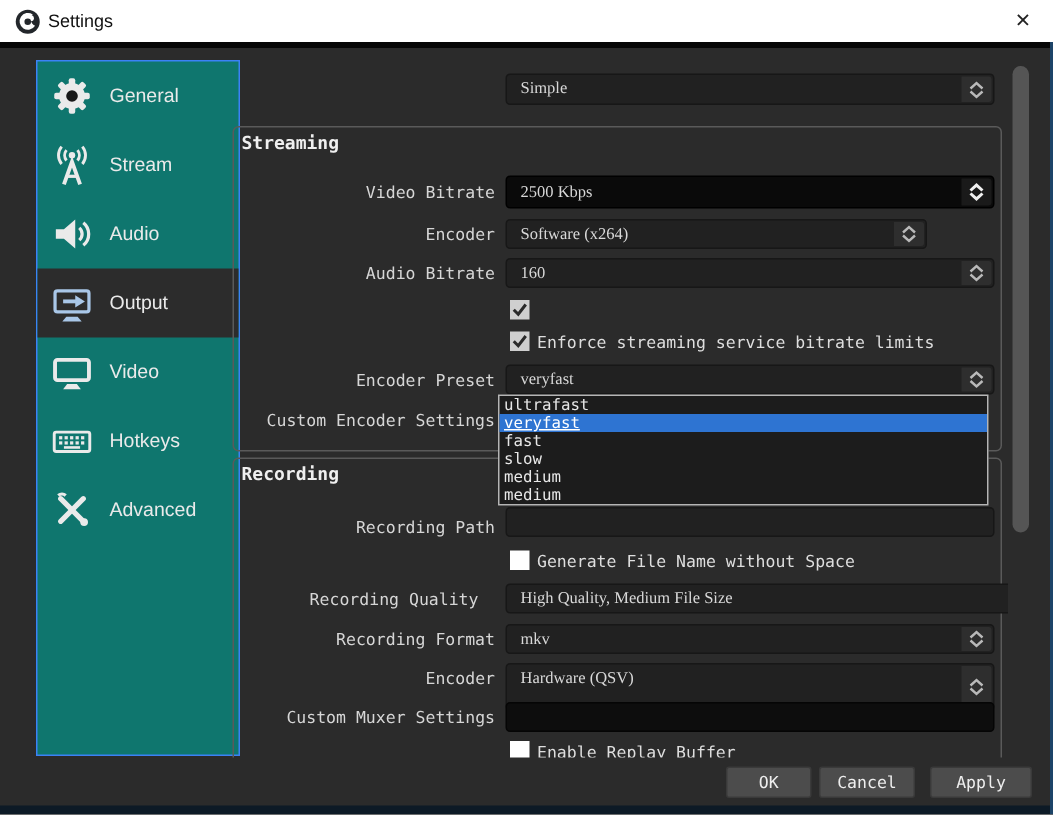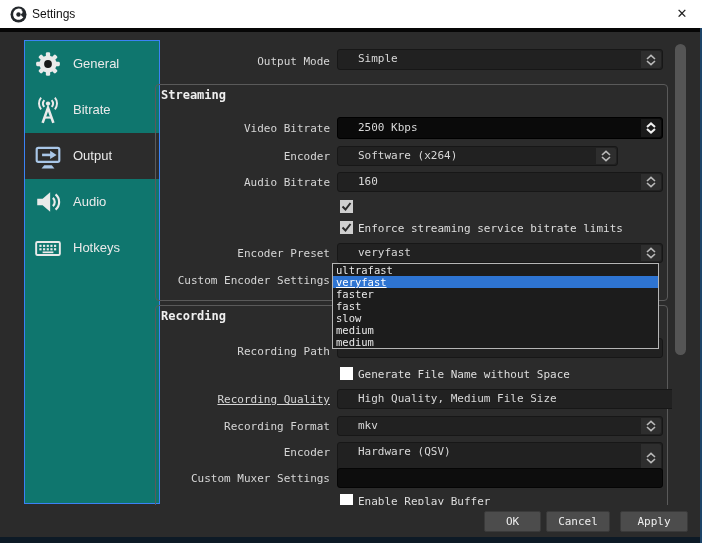--- a/index.html
+++ b/index.html
@@ -17,22 +17,22 @@
   
   .sidebar{position:absolute;left:24px;top:40px;width:136px;height:464px;background:#0f766e;
            border:1px solid #3b82f6;box-sizing:border-box;font-family:"Liberation Sans",sans-serif;}
   .side-item{position:relative;height:46px;cursor:pointer;}
   .side-item.sel{background:#2c2c2c;}
   .side-item .s-icon{position:absolute;left:9px;top:9px;width:28px;height:28px;}
   .side-item .s-label{position:absolute;left:48px;top:15px;font-size:13px;color:#eaeaea;}
   
   .lbl{position:absolute;font-size:11px;color:#d6d6d6;text-align:right;white-space:nowrap;}
   .field{position:absolute;background:#212121;border:1px solid #171717;border-radius:3px;
-         box-sizing:border-box;font-size:11px;color:#d8d8d8;line-height:18px;padding-left:20px;
-         white-space:nowrap;overflow:hidden;cursor:pointer;}
+         box-sizing:border-box;font-size:11px;color:#d8d8d8;line-height:18px;padding-left:9px;
+         white-space:nowrap;overflow:hidden;cursor:pointer;font-family:Liberation Serif, serif;}
   .field .spin{position:absolute;right:1px;top:1px;bottom:1px;width:20px;background:#2e2e2e;
          border-radius:0 2px 2px 0;display:flex;flex-direction:column;align-items:center;justify-content:center;}
   .field.focus{background:#0a0a0a;border-color:#000;line-height:20px;}
   .field.focus .spin{background:#1a1a1a;}
   .txtinput{position:absolute;background:#0d0d0d;border:1px solid #050505;border-radius:3px;
             box-sizing:border-box;}
   .groupbox{position:absolute;border:1px solid #5a5a5a;border-radius:4px;box-sizing:border-box;}
   .gtitle{position:absolute;font-size:12px;font-weight:bold;color:#efefef;}
   .cb{position:absolute;width:13px;height:13px;background:#ffffff;cursor:pointer;}
   .cb.on{background:#cfcfcf;}
@@ -94,63 +94,78 @@
     <div class="side-item">
       <svg class="s-icon" viewBox="0 0 26 26">
         <circle cx="13" cy="7" r="2" fill="#eaeaea"></circle>
         <path d="M9.6 3.8a5 5 0 0 0 0 6.4" stroke="#eaeaea" stroke-width="1.8" fill="none"></path>
         <path d="M16.4 3.8a5 5 0 0 1 0 6.4" stroke="#eaeaea" stroke-width="1.8" fill="none"></path>
         <path d="M6.6 1.6a8.4 8.4 0 0 0 0 10.8" stroke="#eaeaea" stroke-width="1.8" fill="none"></path>
         <path d="M19.4 1.6a8.4 8.4 0 0 1 0 10.8" stroke="#eaeaea" stroke-width="1.8" fill="none"></path>
         <path d="M8 25 L13 11 L18 25" stroke="#eaeaea" stroke-width="2.4" fill="none"></path>
         <path d="M10 20 H16" stroke="#eaeaea" stroke-width="2" fill="none"></path>
       </svg>
-      <span class="s-label">Bitrate</span>
+      <span class="s-label">Stream</span>
+    </div>
+    <div class="side-item">
+      <svg class="s-icon" viewBox="0 0 26 26">
+        <path d="M3 10 h5 l7 -6 v18 l-7 -6 h-5 z" fill="#eaeaea"></path>
+        <path d="M17.5 9.2a5 5 0 0 1 0 7.6" stroke="#eaeaea" stroke-width="2" fill="none"></path>
+        <path d="M20 6a9 9 0 0 1 0 14" stroke="#eaeaea" stroke-width="2" fill="none"></path>
+      </svg>
+      <span class="s-label">Audio</span>
     </div>
     <div class="side-item sel">
       <svg class="s-icon icon-accent" viewBox="0 0 26 26">
         <rect x="2.5" y="5.5" width="21" height="13" rx="1.5" stroke="#a9c7e8" stroke-width="2" fill="none"></rect>
         <path d="M7.5 12 H16" stroke="#a9c7e8" stroke-width="2.4" fill="none"></path>
         <path d="M15 8.2 L21 12 L15 15.8 Z" fill="#a9c7e8"></path>
         <path d="M9.5 21.5 h7 l2.5 3 h-12 z" fill="#a9c7e8"></path>
       </svg>
       <span class="s-label">Output</span>
     </div>
     <div class="side-item">
       <svg class="s-icon" viewBox="0 0 26 26">
-        <path d="M3 10 h5 l7 -6 v18 l-7 -6 h-5 z" fill="#eaeaea"></path>
-        <path d="M17.5 9.2a5 5 0 0 1 0 7.6" stroke="#eaeaea" stroke-width="2" fill="none"></path>
-        <path d="M20 6a9 9 0 0 1 0 14" stroke="#eaeaea" stroke-width="2" fill="none"></path>
-      </svg>
-      <span class="s-label">Audio</span>
+        <rect x="2.5" y="5.5" width="21" height="12.5" rx="1.5" stroke="#eaeaea" stroke-width="2.4" fill="none"></rect>
+        <path d="M10 20.5 h6 l2.5 3.2 h-11 z" fill="#eaeaea"></path>
+      </svg>
+      <span class="s-label">Video</span>
     </div>
     <div class="side-item">
       <svg class="s-icon" viewBox="0 0 26 26">
         <rect x="2" y="7.5" width="22" height="12" rx="1.2" stroke="#eaeaea" stroke-width="1.8" fill="none"></rect>
         <g fill="#eaeaea">
           <rect x="5" y="10" width="2" height="2"></rect>
             <rect x="8.4" y="10" width="2" height="2"></rect>
           <rect x="11.8" y="10" width="2" height="2"></rect>
             <rect x="15.2" y="10" width="2" height="2"></rect>
           <rect x="18.6" y="10" width="2" height="2"></rect>
           <rect x="5" y="13.2" width="2" height="2"></rect>
             <rect x="8.4" y="13.2" width="2" height="2"></rect>
           <rect x="11.8" y="13.2" width="2" height="2"></rect>
             <rect x="15.2" y="13.2" width="2" height="2"></rect>
           <rect x="18.6" y="13.2" width="2" height="2"></rect>
           <rect x="8" y="16.2" width="10" height="1.6"></rect>
         </g>
       </svg>
       <span class="s-label">Hotkeys</span>
     </div>
+    <div class="side-item">
+      <svg class="s-icon" viewBox="0 0 26 26">
+        <path d="M6 6 L20 20" stroke="#eaeaea" stroke-width="3.2" stroke-linecap="round"></path>
+        <path d="M20 6 L6 20" stroke="#eaeaea" stroke-width="3.2" stroke-linecap="round"></path>
+        <path d="M4.5 4 a3.4 3.4 0 0 1 4.6 0" stroke="#eaeaea" stroke-width="2" fill="none"></path>
+        <circle cx="20.5" cy="20.5" r="2.4" fill="#eaeaea"></circle>
+      </svg>
+      <span class="s-label">Advanced</span>
+    </div>
   </div>
 
   <div class="viewport">
 
-    <div class="lbl" style="left:59px;top:23px;width:123px;">Output Mode</div>
     <div class="field" style="left:189px;top:17px;width:326px;height:21px;">
       <span>Simple</span>
       <span class="spin">
         <svg width="12" height="6" viewBox="0 0 12 6">
             <path d="M2 5 L6 1.4 L10 5" stroke="#b9b9b9" stroke-width="1.6" fill="none"></path>
           </svg>
         <svg width="12" height="6" viewBox="0 0 12 6">
             <path d="M2 1 L6 4.6 L10 1" stroke="#b9b9b9" stroke-width="1.6" fill="none"></path>
           </svg>
       </span>
@@ -232,21 +247,21 @@
     <div class="lbl" style="left:59px;top:313px;width:123px;">Recording Path</div>
     <div class="field" style="left:189px;top:306px;width:326px;height:20px;">
       <span></span>
     </div>
 
     <div class="cb" style="left:192px;top:335px;">
       
     </div>
     <div class="cb-lbl" style="left:210px;top:336px;">Generate File Name without Space</div>
 
-    <div class="lbl" style="left:59px;top:361px;width:123px;text-decoration:underline;">Recording Quality</div>
+    <div class="lbl" style="left:48px;top:361px;width:123px;">Recording Quality</div>
     <div class="field" style="left:189px;top:357px;width:372px;height:20px;">
       <span>High Quality, Medium File Size</span>
       <span class="spin">
         <svg width="12" height="6" viewBox="0 0 12 6">
             <path d="M2 5 L6 1.4 L10 5" stroke="#b9b9b9" stroke-width="1.6" fill="none"></path>
           </svg>
         <svg width="12" height="6" viewBox="0 0 12 6">
             <path d="M2 1 L6 4.6 L10 1" stroke="#b9b9b9" stroke-width="1.6" fill="none"></path>
           </svg>
       </span>
@@ -282,21 +297,20 @@
     <div class="txtinput" style="left:189px;top:436px;width:326px;height:20px;"></div>
 
     <div class="cb" style="left:192px;top:462px;">
       
     </div>
     <div class="cb-lbl" style="left:210px;top:463px;">Enable Replay Buffer</div>
 
     <div class="ddlist" style="left:184px;top:231px;">
         <div class="opt">ultrafast</div>
         <div class="opt sel" style="background: rgb(46, 116, 210);">veryfast</div>
-        <div class="opt">faster</div>
         <div class="opt">fast</div>
         <div class="opt">slow</div>
         <div class="opt">medium</div>
         <div class="opt">medium</div>
       </div>
 
   </div>
 
   <div class="sb-track"></div>
   <div class="sb-thumb"></div>

